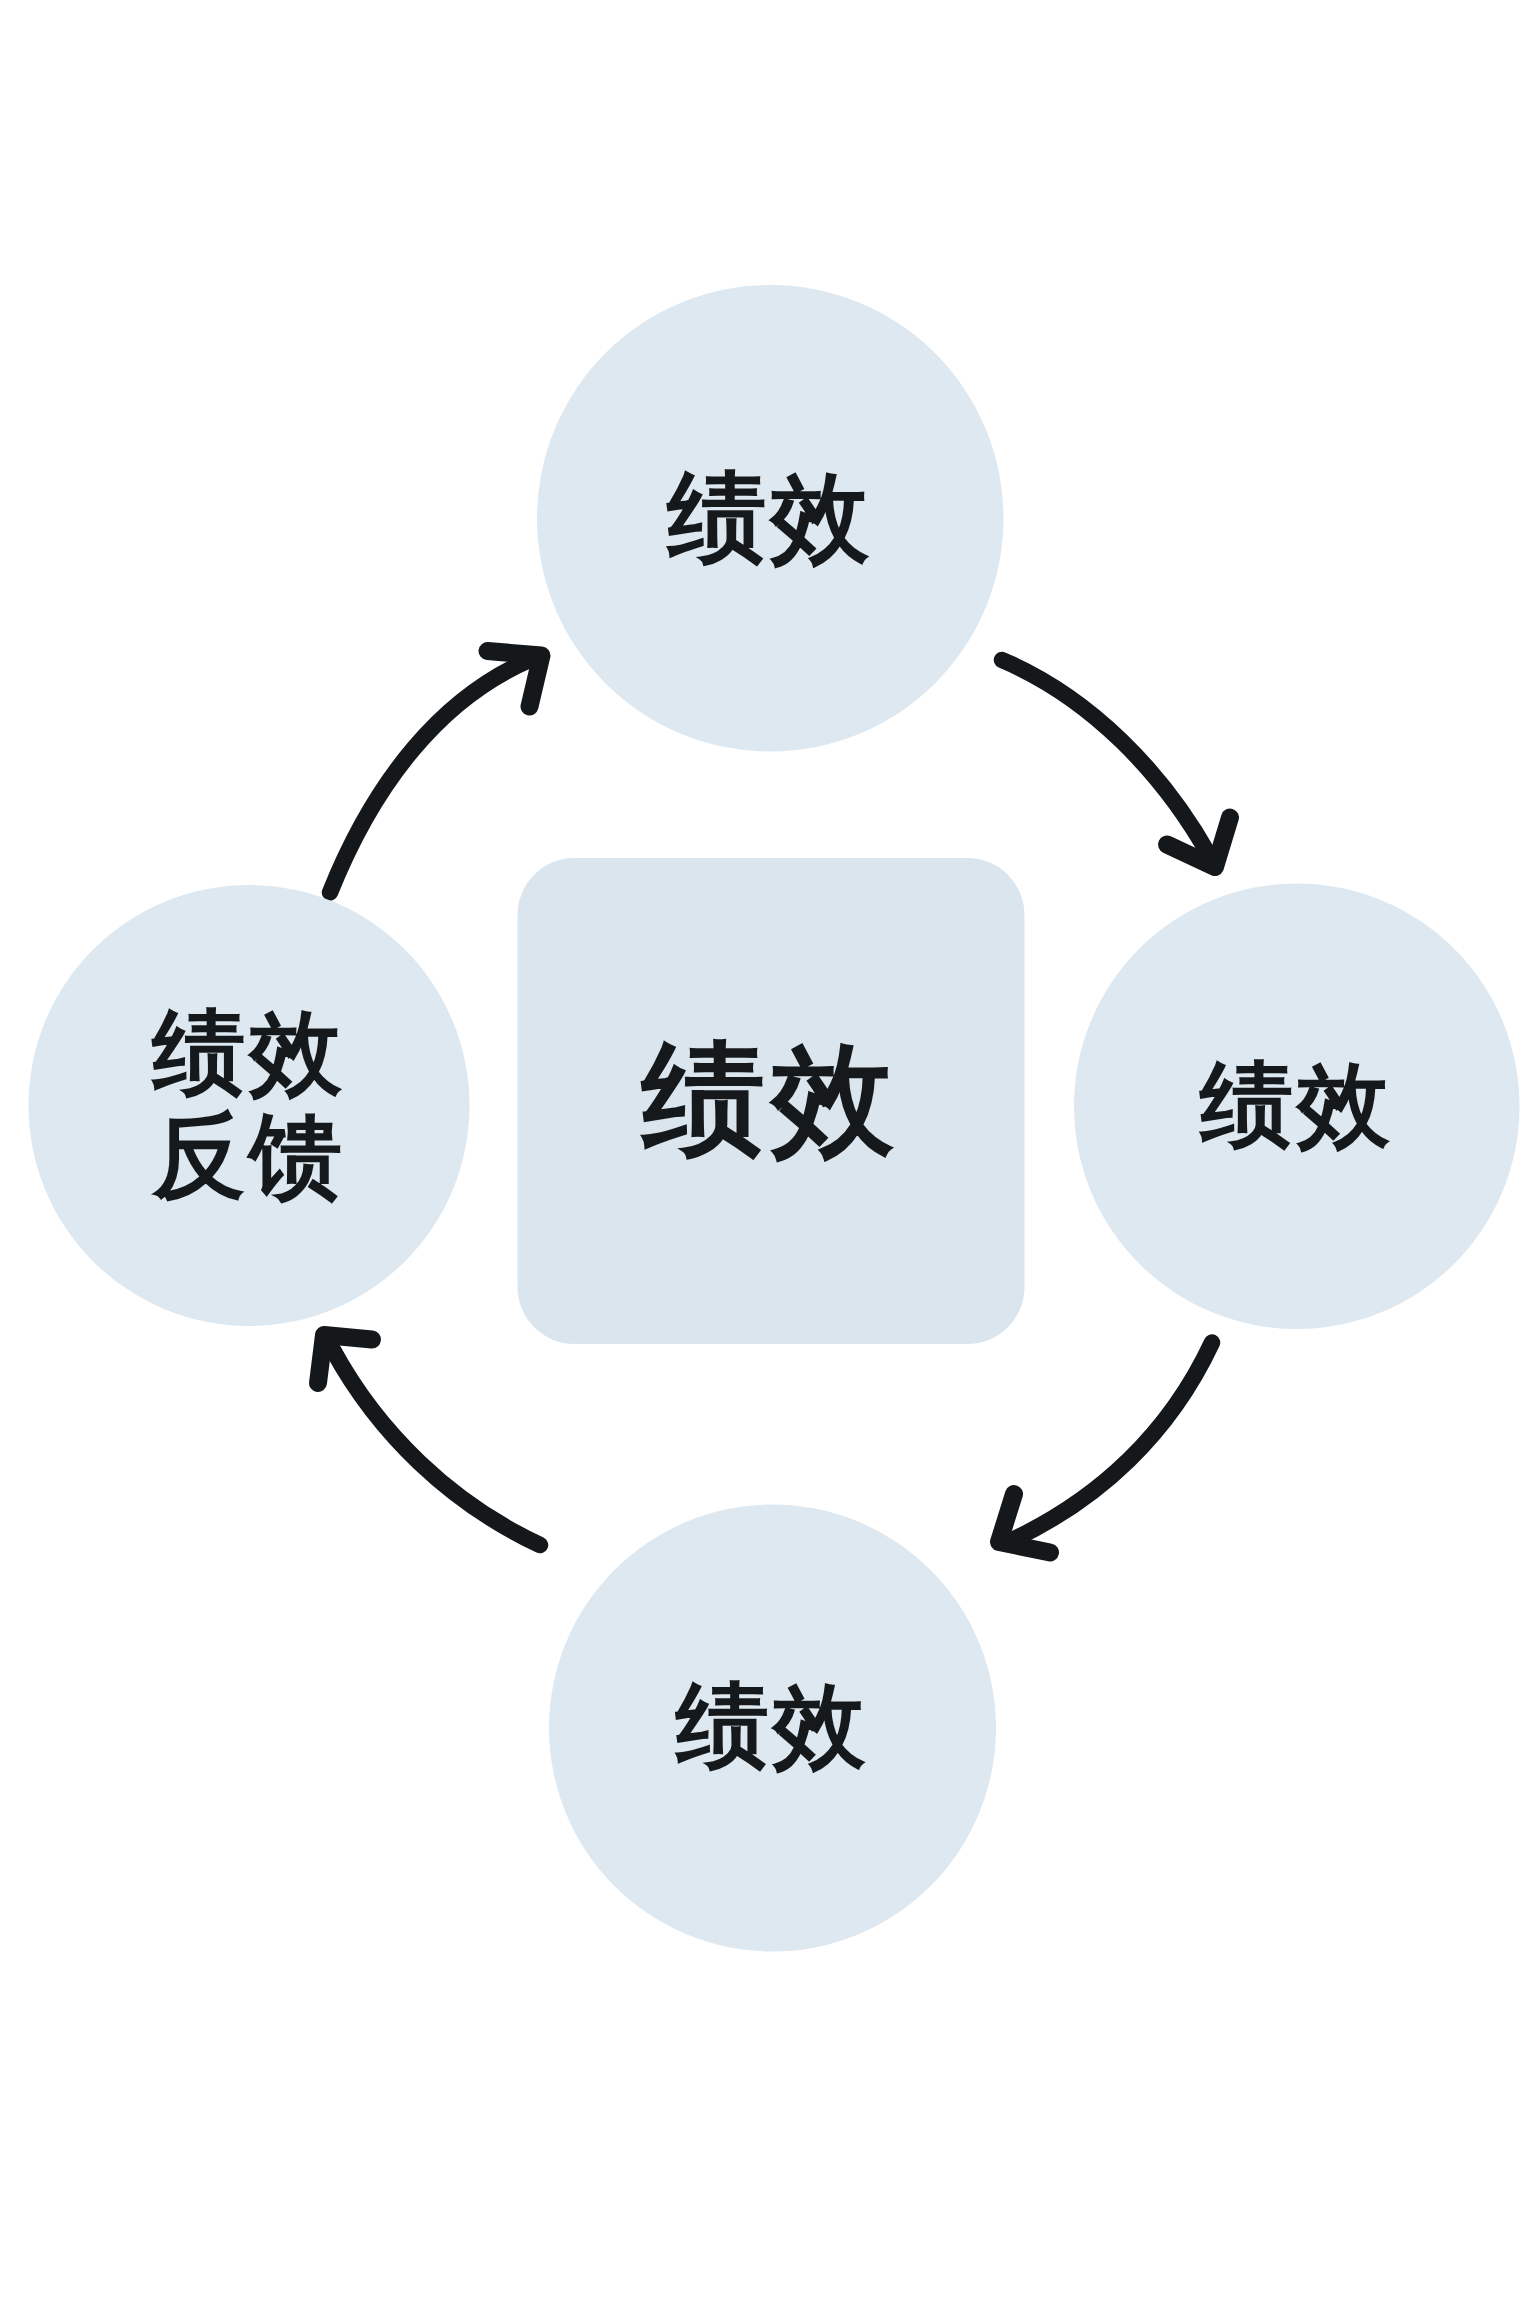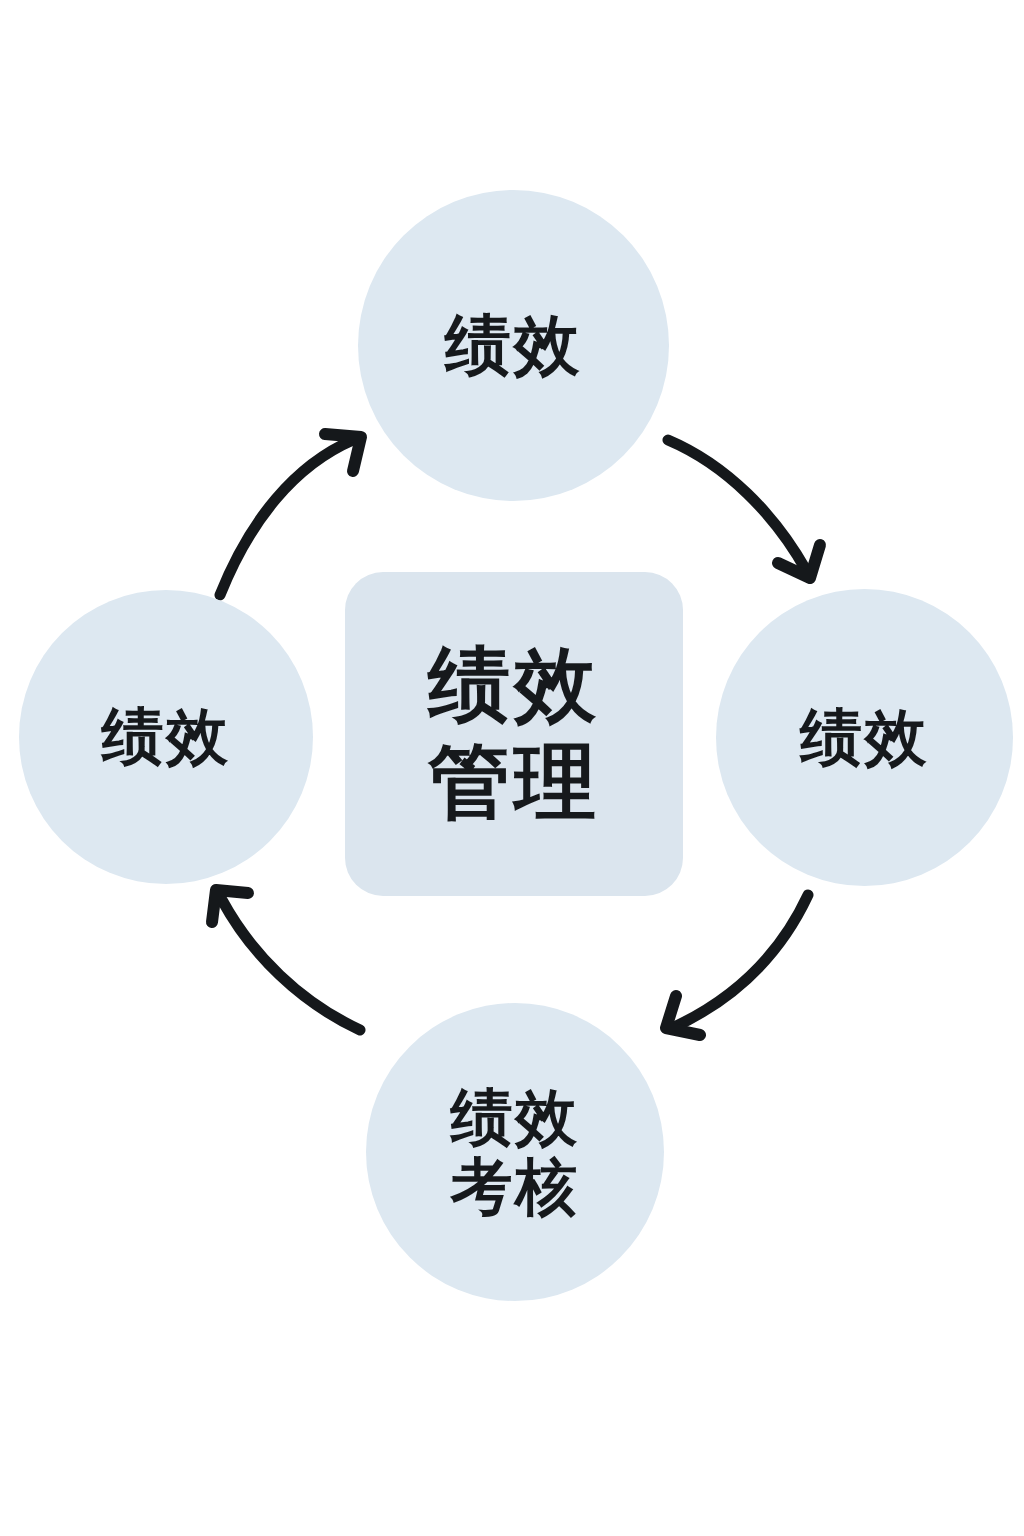--- a/index.html
+++ b/index.html
@@ -123,25 +123,24 @@
   <div class="node circle" id="node-plan" style="background: rgb(221, 232, 241); color: rgb(22, 25, 28);">
     <span class="line">绩效</span>
   </div>
 
   <div class="node circle" id="node-coach" style="background: rgb(221, 232, 241); color: rgb(22, 25, 28);">
     <span class="line">绩效</span>
   </div>
 
   <div class="node circle" id="node-appraisal" style="background: rgb(221, 232, 241); color: rgb(22, 25, 28);">
     <span class="line">绩效</span>
-    <span class="line">考核</span>
   </div>
 
   <div class="node circle" id="node-feedback" style="background: rgb(221, 232, 241); color: rgb(22, 25, 28);">
     <span class="line">绩效</span>
+    <span class="line">反馈</span>
   </div>
 
   <div class="node rounded" id="node-center" style="background: rgb(219, 229, 238); color: rgb(22, 25, 28);">
     <span class="line">绩效</span>
-    <span class="line">管理</span>
   </div>
 
 </div>
 
 </body></html>

